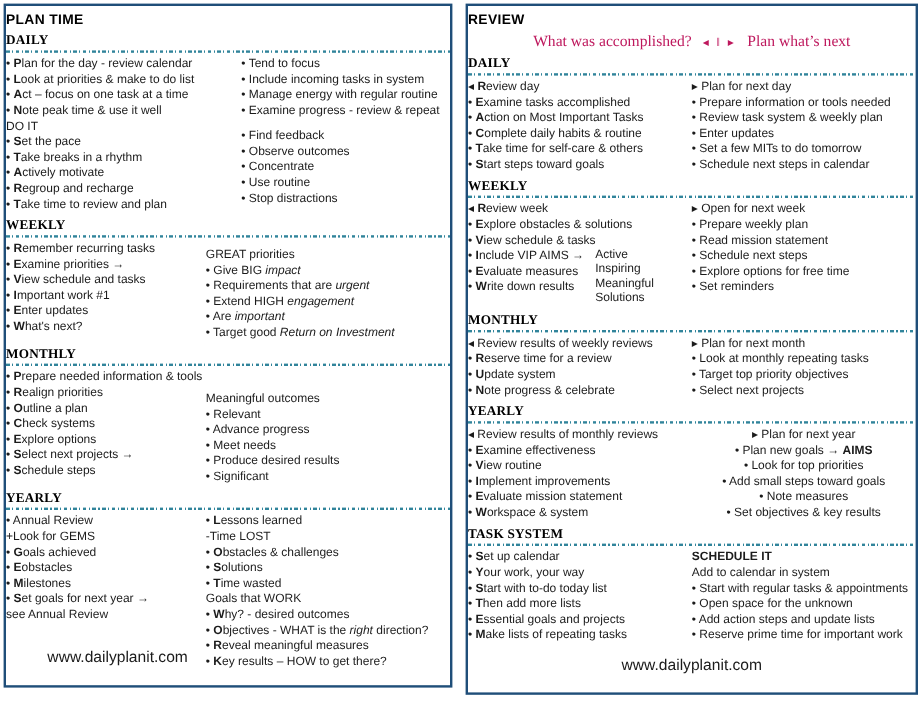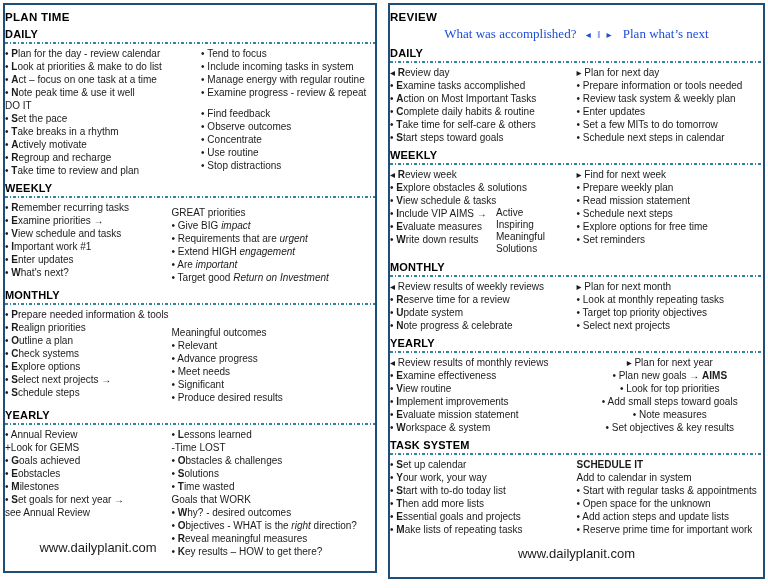--- a/index.html
+++ b/index.html
@@ -9,26 +9,26 @@
   }
   .panel{
     position:absolute;top:3px;background:#ffffff;box-sizing:border-box;
     border:2px solid var(--navy,#1f4e79);padding:6px 0;overflow:hidden;
   }
   #left-panel{left:3px;width:374px;height:570px;}
   #right-panel{left:388px;width:377px;height:576px;}
   .panel-title{font-weight:bold;font-size:11.5px;letter-spacing:.3px;color:#000;}
   .subtitle{
     font-family:"Liberation Serif",serif;font-size:13px;text-align:center;
-    margin:3px 0 0;color:#1d4ed8;
+    margin:3px 0 0;color:#be185d;
   }
   .subtitle span{margin:0 3px;}
   .subtitle .icons{font-size:10px;letter-spacing:2px;}
   .sec{margin-top:5px;}
-  .sec-heading{font-weight:bold;font-size:11px;letter-spacing:.2px;color:#000;line-height:12px;}
+  .sec-heading{font-weight:bold;font-size:11px;letter-spacing:.2px;color:#000;line-height:12px;font-family:Liberation Serif, serif;}
   .dotted{
     height:2px;margin:2px 0 3px;
     background:repeating-linear-gradient(90deg,
       var(--teal,#31849b) 0 3px, transparent 3px 5px,
       var(--teal,#31849b) 5px 6px, transparent 6px 8px);
   }
   .cols{display:flex;position:relative;}
   .col{flex:0 0 auto;box-sizing:border-box;}
   .item{font-size:10px;line-height:13px;white-space:nowrap;}
   .spacer{width:100%;}
@@ -112,22 +112,22 @@
             <div class="item"><span>• </span><span class="b">E</span><span>xplore options</span></div>
             <div class="item"><span>• </span><span class="b">S</span><span>elect next projects →</span></div>
             <div class="item"><span>• </span><span class="b">S</span><span>chedule steps</span></div>
           </div>
           <div class="col" style="width: 55%;">
             <div class="spacer" style="height: 5px;"></div>
             <div class="item"><span>Meaningful outcomes</span></div>
             <div class="item"><span>• Relevant</span></div>
             <div class="item"><span>• Advance progress</span></div>
             <div class="item"><span>• Meet needs</span></div>
+            <div class="item"><span>• Produce desired results</span></div>
             <div class="item"><span>• Significant</span></div>
-            <div class="item"><span>• Produce desired results</span></div>
           </div>
         </div>
       </section>
       <section class="sec">
         <div class="sec-heading">YEARLY</div>
         <div class="dotted"></div>
         <div class="cols">
           <div class="col" style="width: 45%;">
             <div class="item"><span>• Annual Review</span></div>
             <div class="item"><span>+Look for GEMS</span></div>
@@ -197,21 +197,21 @@
             <div class="item"><span>• </span><span class="b">E</span><span>valuate measures</span></div>
             <div class="item"><span>• </span><span class="b">W</span><span>rite down results</span></div>
             <div class="aims-aside">
               <div class="item">Active</div>
               <div class="item">Inspiring</div>
               <div class="item">Meaningful</div>
               <div class="item">Solutions</div>
             </div>
           </div>
           <div class="col" style="width: 50%;">
-            <div class="item"><span> ▸  Find for next week</span></div>
+            <div class="item"><span> ▸  Open for next week</span></div>
             <div class="item"><span>• Prepare weekly plan</span></div>
             <div class="item"><span>• Read mission statement</span></div>
             <div class="item"><span>• Schedule next steps</span></div>
             <div class="item"><span>• Explore options for free time</span></div>
             <div class="item"><span>• Set reminders</span></div>
           </div>
         </div>
       </section>
       <section class="sec">
         <div class="sec-heading">MONTHLY</div>

